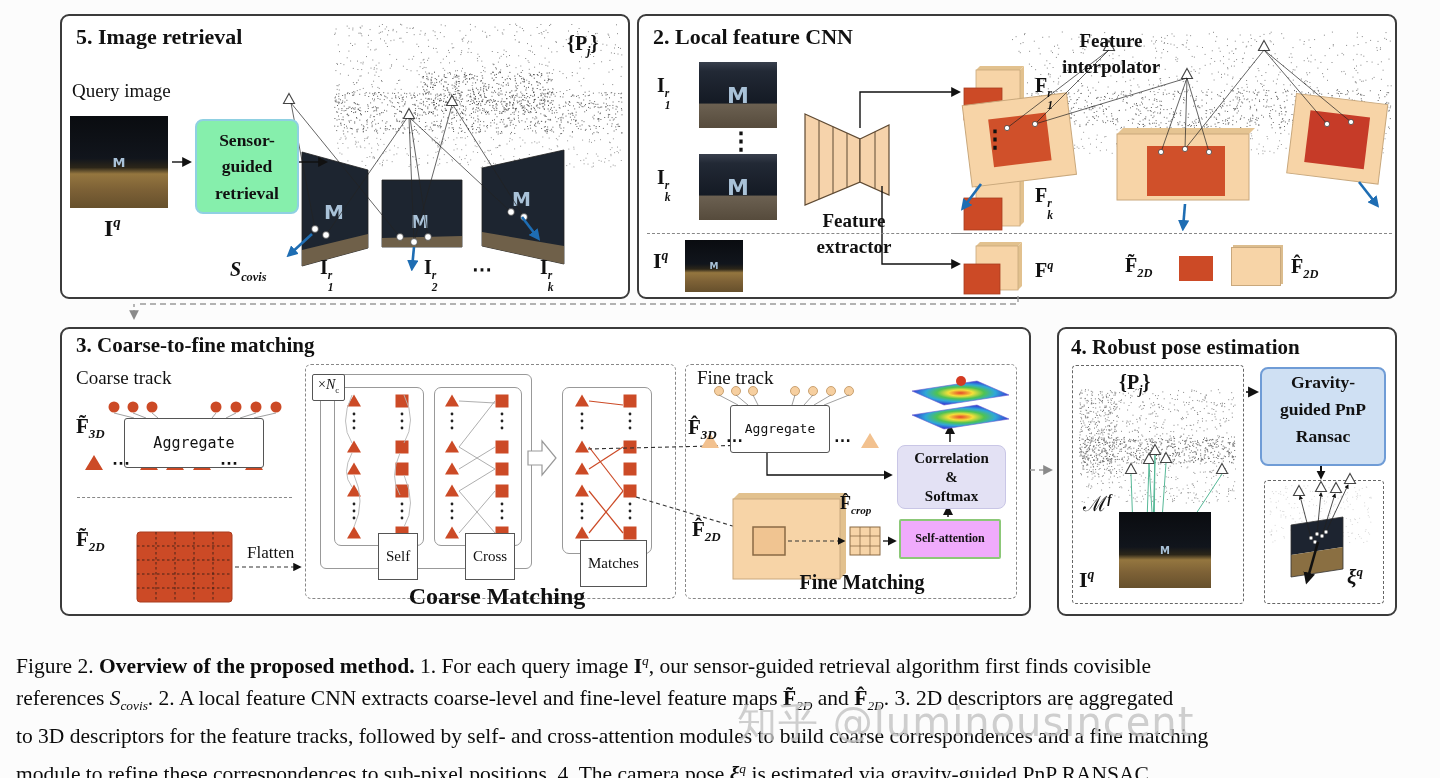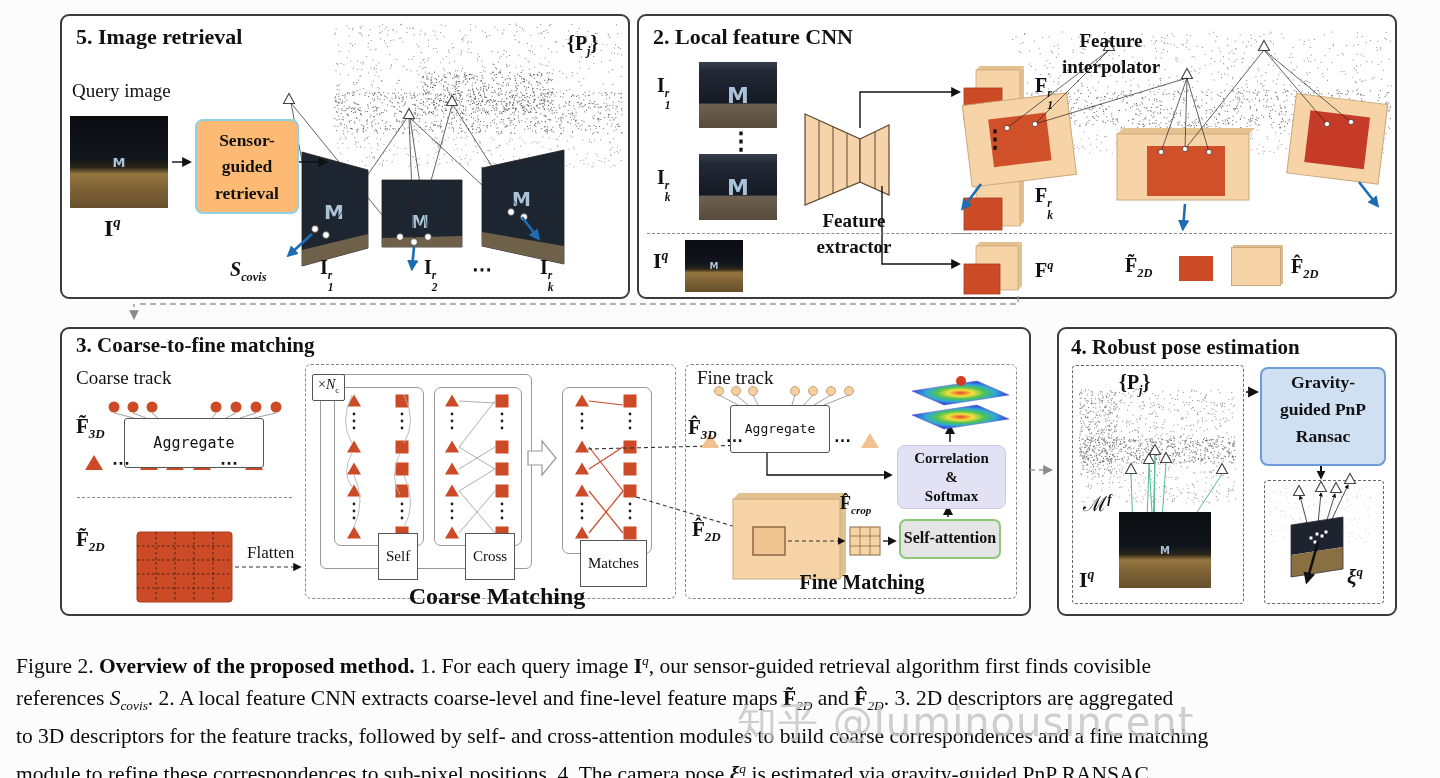--- a/index.html
+++ b/index.html
@@ -145,21 +145,21 @@
       <line x1="110" y1="146" x2="128" y2="146" marker-end="url(#ab)"></line>
       <line x1="236" y1="146" x2="264" y2="146" marker-end="url(#ab)"></line>
     </g>
   </svg>
   <div class="t title" style="left:14px;top:8px">5. Image retrieval</div>
   <div class="t s19" style="left:10px;top:64px">Query image</div>
   <div class="photo ph-night" style="left:8px;top:100px;width:98px;height:92px">
         <span style="font-size:13px">M</span>
       </div>
   <div class="t math" style="left:42px;top:198px;font-size:24px"><span>I</span><sup>q</sup></div>
-  <div class="bbox" style="left:133px;top:103px;width:100px;height:85px;background:#fdba74;border:2.5px solid #8fd0e2;font-size:17.5px;line-height:1.5;padding-top:6px">
+  <div class="bbox" style="left:133px;top:103px;width:100px;height:85px;background:#86efac;border:2.5px solid #8fd0e2;font-size:17.5px;line-height:1.5;padding-top:6px">
     <div>Sensor-</div>
     <div>guided</div>
     <div>retrieval</div>
   </div>
   <div class="t math" style="left:505px;top:16px"><span>{</span><span>P</span><sub>j</sub><span>}</span></div>
   <div class="t math" style="left:168px;top:242px;font-style:italic;font-weight:600"><span>S</span><sub>covis</sub></div>
   <div class="t math" style="left:258px;top:240px"><span>I</span><span class="ss">
           <span>r</span>
           <span>1</span>
         </span></div>
@@ -563,21 +563,21 @@
   <div class="chip mono" style="left:668px;top:76px;width:84px;text-align:center;font-size:13px;line-height:20px;border-radius:3px">Aggregate</div>
   <div class="t math" style="left:664px;top:102px;font-size:17px">⋯</div>
   <div class="t math" style="left:772px;top:102px;font-size:17px">⋯</div>
   <div class="t math" style="left:630px;top:188px;font-size:21px"><span>F̂</span><sub>2D</sub></div>
   <div class="t math" style="left:778px;top:164px;font-size:18px"><span>F̂</span><sub>crop</sub></div>
   <div class="bbox" style="left:835px;top:116px;width:107px;height:59px;background:#e3e1f4;border:1.5px solid #c9c6e6;font-size:15px;line-height:1.25;padding-top:3px">
     <div>Correlation</div>
     <div>&amp;</div>
     <div>Softmax</div>
   </div>
-  <div class="bbox" style="left:837px;top:190px;width:98px;height:36px;background:#e5e5e5;border:2px solid #8cc878;font-size:16px;line-height:34px;border-radius:7px">Self-attention</div>
+  <div class="bbox" style="left:837px;top:190px;width:98px;height:36px;background:#f0abfc;border:2px solid #8cc878;font-size:12px;line-height:34px;border-radius:2px">Self-attention</div>
   <div class="t ctr" style="left:700px;top:242px;width:200px;font-size:20px;font-weight:bold">Fine Matching</div>
 </div>
 
 <div class="panel" style="left:1057px;top:327px;width:336px;height:285px">
   <div class="dotbox" style="left:13px;top:36px;width:170px;height:237px"></div>
   <div class="dotbox" style="left:205px;top:151px;width:118px;height:122px"></div>
   <svg class="layer" width="336" height="285">
     <g transform="translate(20,60)">
           <path d="M104.9,40.1h1M116.9,2.3h1M65.0,16.6h1M11.7,44.7h1M126.7,31.9h1M50.0,35.1h1M89.3,20.2h1M112.2,2.3h1M111.4,36.5h1M131.8,13.6h1M137.2,40.0h1M120.5,38.6h1M149.3,31.4h1M99.0,1.7h1M27.0,8.6h1M109.7,13.4h1M43.3,32.3h1M101.3,47.2h1M127.7,40.0h1M137.8,15.9h1M59.8,18.0h1M10.6,40.1h1M1.3,19.5h1M7.1,21.6h1M138.4,46.8h1M102.3,39.2h1M83.9,18.5h1M23.4,45.9h1M113.1,46.2h1M127.2,12.9h1M124.8,19.6h1M135.8,38.2h1M143.7,22.7h1M57.7,41.5h1M35.0,37.3h1M59.3,38.9h1M17.0,44.5h1M24.9,40.3h1M83.2,44.8h1M75.2,22.3h1M75.1,15.9h1M18.5,28.9h1M72.5,24.8h1M78.3,27.2h1M28.4,25.7h1M136.5,22.3h1M70.8,38.5h1M91.0,5.6h1M51.0,8.7h1M142.4,17.5h1M4.6,16.0h1M95.2,20.8h1M63.4,5.2h1M11.3,33.7h1M76.3,27.4h1M71.1,18.7h1M147.0,29.6h1M73.4,16.7h1M145.5,32.9h1M1.1,32.3h1M32.2,40.2h1M76.9,34.1h1M63.3,12.8h1M28.7,28.3h1M8.9,1.0h1M103.8,29.6h1M35.0,42.3h1M120.7,22.5h1M2.2,1.2h1M39.6,12.3h1M92.7,9.6h1M140.0,47.3h1M64.4,16.5h1M75.5,47.1h1M24.7,26.8h1M60.0,29.0h1M114.1,35.9h1M49.0,4.2h1M78.8,6.6h1M75.8,39.7h1M101.9,47.2h1M15.7,35.2h1M43.7,4.9h1M5.8,9.4h1M125.6,7.9h1M99.0,21.9h1M129.7,24.4h1M49.5,16.5h1M32.2,15.5h1M53.5,26.2h1M61.4,4.1h1M18.3,22.8h1M104.2,13.1h1M83.4,35.3h1M76.0,6.6h1M117.9,11.4h1M113.2,11.6h1M44.6,14.0h1M66.7,29.7h1M27.0,40.9h1M55.9,0.8h1M151.7,15.0h1M41.3,13.4h1M106.9,28.7h1M98.0,10.3h1M135.6,27.8h1M29.1,21.8h1M31.8,11.5h1M154.0,17.3h1M21.0,4.1h1M2.4,25.3h1M84.4,33.2h1M147.4,43.9h1M57.3,30.4h1M123.0,32.1h1M118.0,25.3h1M6.0,0.6h1M107.2,36.6h1M0.8,9.2h1M15.3,46.1h1M87.4,44.8h1M142.8,14.1h1M5.8,26.8h1M13.7,18.5h1M60.8,30.9h1M5.8,2.1h1M140.3,34.7h1M28.6,8.3h1M135.3,25.1h1M149.2,10.7h1M74.1,13.6h1M52.6,7.1h1M109.3,15.4h1M109.4,46.6h1M6.9,46.9h1M6.7,11.7h1M105.1,16.0h1M53.3,34.7h1M140.3,3.8h1M138.9,0.7h1M107.5,22.9h1M121.3,4.6h1M65.9,35.0h1M132.6,25.3h1M58.9,0.7h1M28.7,44.9h1M61.6,26.7h1M113.5,18.4h1M51.7,13.6h1M37.8,26.6h1M19.7,41.9h1M25.4,17.1h1M77.4,45.3h1M45.0,0.0h1M35.9,6.0h1M125.7,8.3h1M22.3,40.1h1M79.6,18.0h1M102.5,30.6h1M40.1,19.9h1M74.6,36.9h1M115.2,21.5h1M78.2,38.5h1M79.9,18.7h1M94.8,15.9h1M9.3,32.8h1M40.1,3.6h1M118.2,33.8h1M141.0,14.7h1M19.9,13.8h1M18.8,40.9h1M22.3,12.2h1M140.9,36.8h1M17.0,26.1h1M91.1,22.6h1M141.3,36.9h1M58.7,42.9h1M47.0,34.0h1M94.5,36.3h1M123.4,10.6h1M119.8,12.0h1M77.9,9.6h1M104.1,3.4h1M69.6,25.1h1M107.0,13.6h1M134.3,20.5h1M57.9,32.9h1M45.9,6.7h1M20.8,2.5h1M126.7,6.2h1M57.1,0.3h1M134.7,15.1h1M47.4,37.2h1M63.6,13.3h1M82.0,38.3h1M0.1,5.0h1M118.7,31.7h1M95.7,10.5h1M71.0,38.5h1M16.6,24.3h1M144.1,29.3h1M51.3,6.3h1M152.7,24.1h1M80.8,46.8h1M60.6,29.1h1M152.6,10.7h1M52.9,42.3h1M142.9,14.9h1M17.0,38.0h1M62.3,46.0h1M101.8,29.5h1M65.5,3.8h1M23.9,21.1h1M70.1,9.8h1M31.3,13.8h1M113.5,18.9h1M8.1,11.4h1M55.5,40.8h1M78.8,15.5h1M9.4,24.1h1M118.3,25.5h1M55.5,41.5h1M0.7,24.5h1M94.2,42.7h1M41.4,11.5h1M38.9,28.4h1M90.5,14.0h1M122.9,29.6h1M152.2,3.7h1M132.5,19.8h1M131.7,1.9h1M104.2,45.2h1M32.8,3.7h1M35.5,40.6h1M71.2,25.1h1M70.1,42.5h1M26.1,37.9h1M62.3,20.3h1M145.1,14.5h1M12.0,14.4h1M83.4,20.5h1M31.2,41.2h1M37.8,17.9h1M145.2,17.7h1M108.5,25.3h1M82.1,17.0h1M4.2,25.5h1M17.9,26.5h1M47.6,32.0h1M84.7,9.8h1M54.4,2.6h1M59.0,43.3h1M149.6,20.7h1M136.5,30.2h1M126.8,6.1h1M94.1,47.5h1M112.4,1.0h1M114.8,1.7h1M91.4,42.5h1M83.7,39.2h1M117.1,42.0h1M49.9,43.2h1M73.4,4.7h1M1.9,9.1h1M117.9,23.7h1M152.9,28.2h1M112.3,40.7h1M128.6,24.2h1M37.5,32.3h1M50.7,32.2h1M20.0,33.1h1M44.9,2.2h1M97.8,21.1h1M127.4,17.1h1M132.7,31.6h1M74.6,33.5h1M136.8,16.6h1M154.0,8.9h1M3.2,37.1h1M23.8,41.0h1M19.0,5.8h1M124.7,11.4h1M90.7,47.0h1M83.3,2.9h1M103.0,28.4h1M155.5,16.1h1M85.5,30.9h1M63.2,47.2h1M59.0,47.8h1M125.7,9.7h1M146.6,31.9h1M42.0,10.9h1M142.5,16.5h1M5.4,36.1h1M63.7,19.4h1M30.9,1.5h1M110.7,36.3h1M48.6,33.0h1M79.4,15.3h1M48.1,21.0h1M42.0,42.3h1M110.3,8.2h1M98.1,6.3h1M10.2,47.6h1M111.7,19.9h1M42.8,1.4h1M124.5,41.8h1M134.7,13.6h1M61.1,16.8h1M9.8,39.6h1M152.0,47.9h1M71.7,14.9h1M140.8,31.0h1M122.4,12.7h1M37.3,35.7h1M73.3,23.8h1M6.1,27.7h1M76.6,38.1h1M98.4,35.9h1M76.7,24.7h1" stroke="#888" stroke-width="1" fill="none"></path>
         </g>

